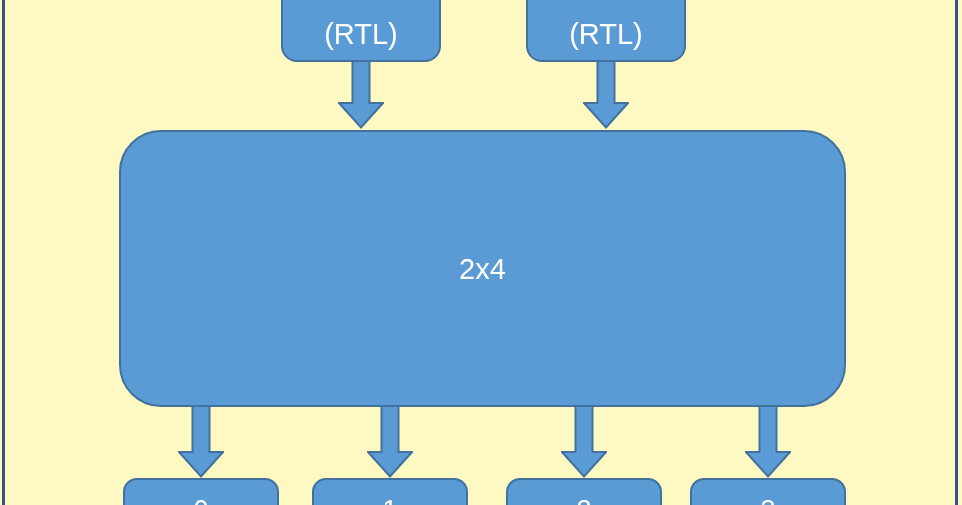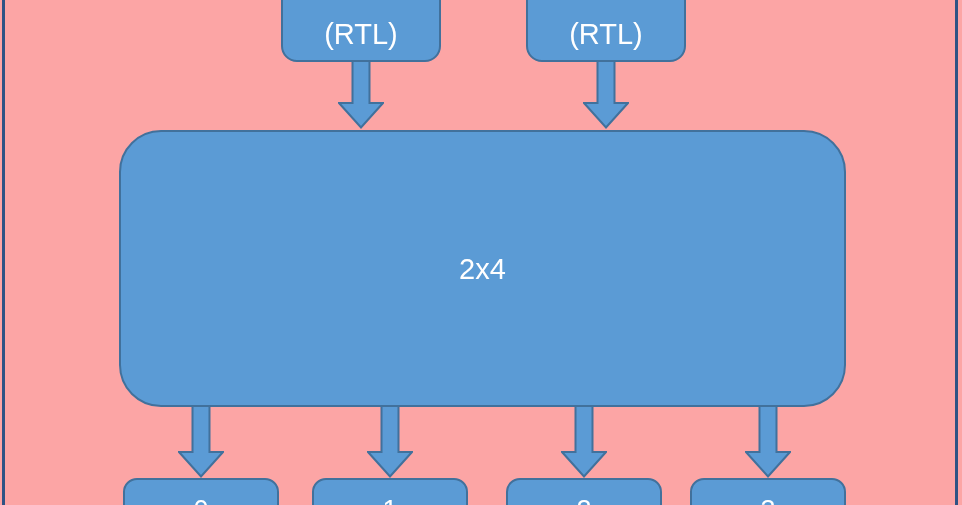--- a/index.html
+++ b/index.html
@@ -5,21 +5,21 @@
   html, body {
     margin: 0;
     padding: 0;
     background: #000000;
   }
   .stage {
     position: relative;
     width: 962px;
     height: 505px;
     overflow: hidden;
-    background: #fca5a5;
+    background: #fef9c3;
     font-family: "Liberation Sans", sans-serif;
   }
   .frame-line {
     position: absolute;
     top: 0;
     width: 3px;
     height: 505px;
     background: #2e5385;
   }
   .frame-line.left  { left: 2px; }

